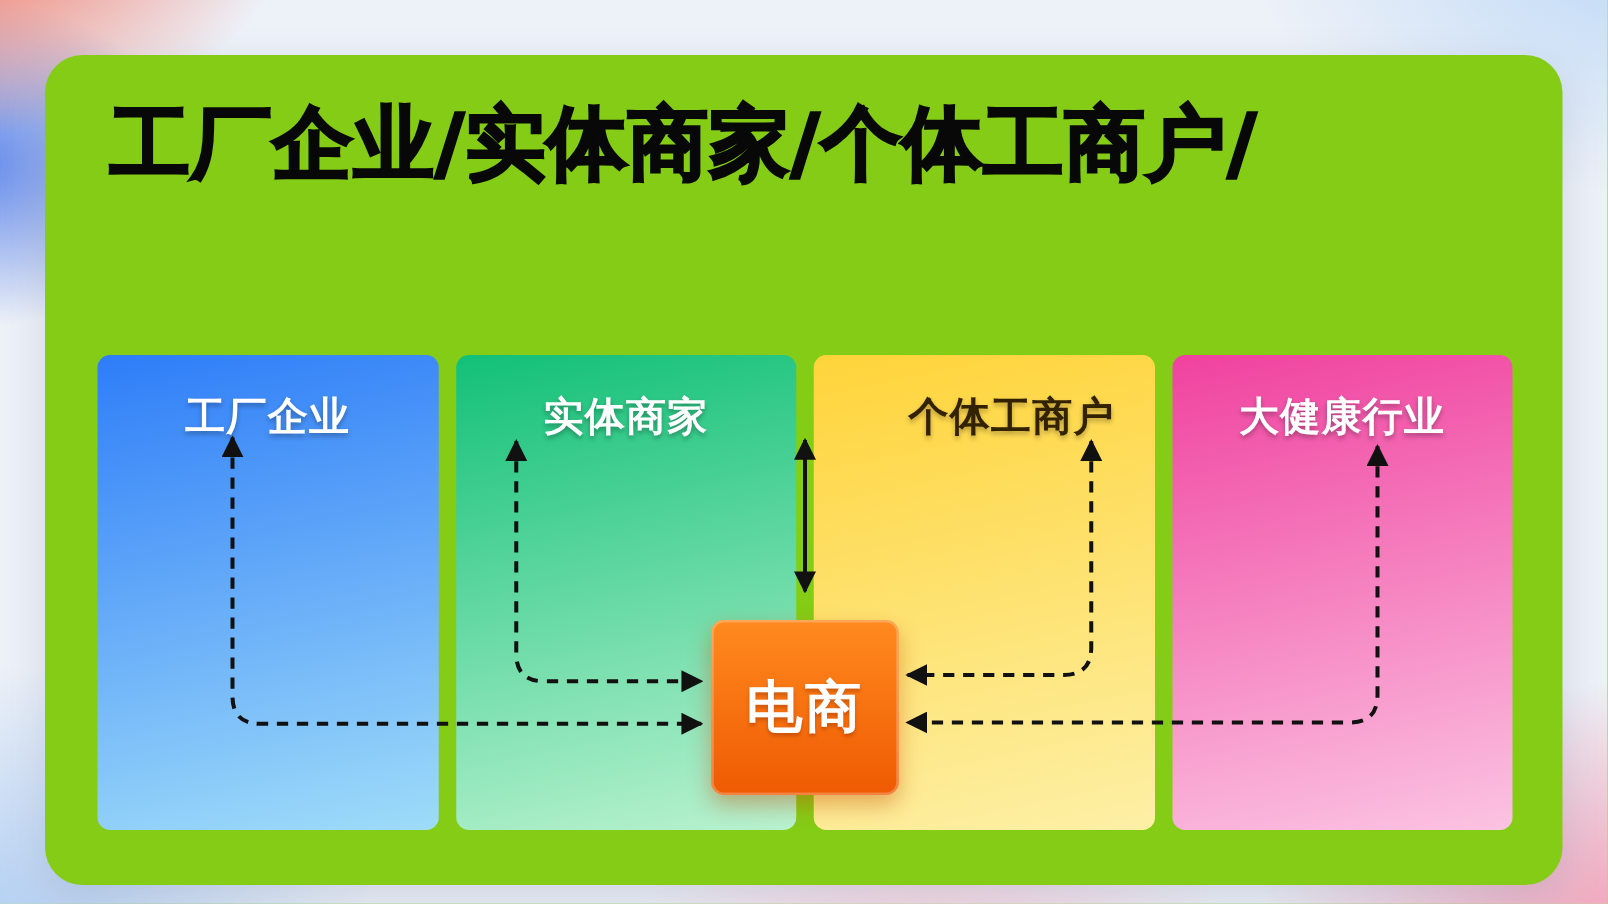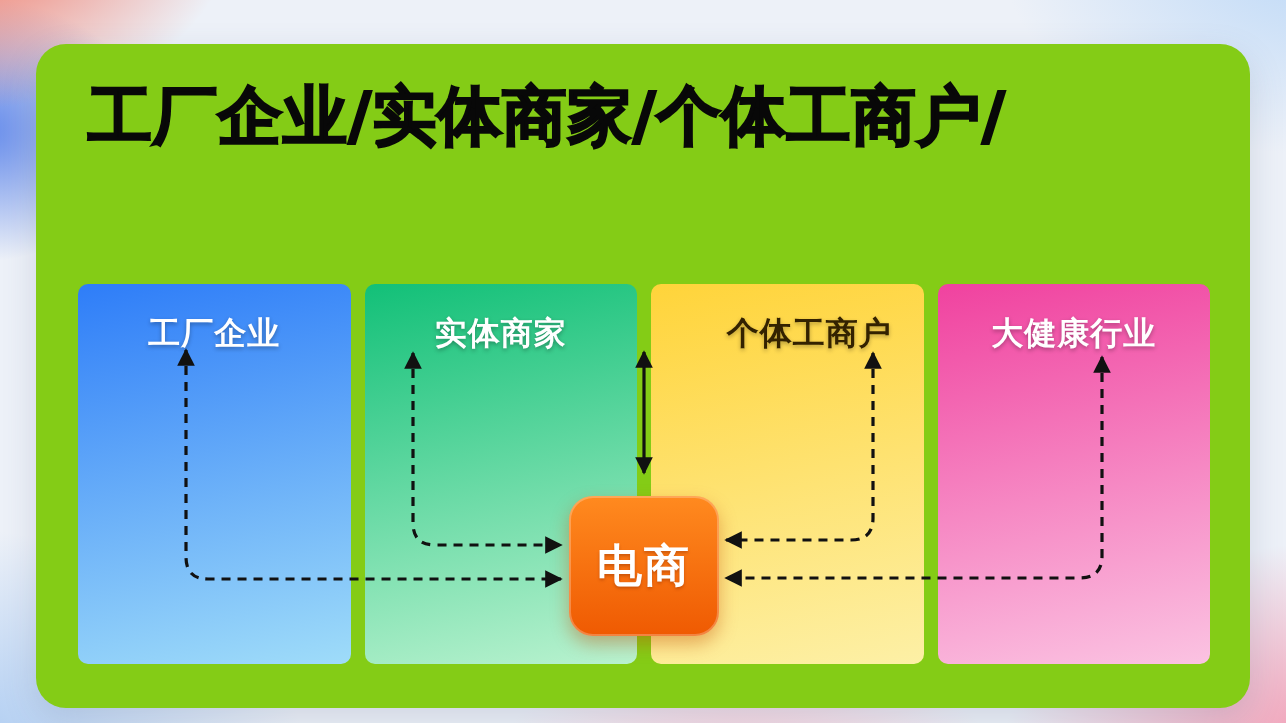--- a/index.html
+++ b/index.html
@@ -30,21 +30,21 @@
     position:absolute;left:42px;top:240px;width:1132px;height:380px;
     display:flex;gap:14px;
   }
   .col{flex:1;border-radius:10px;position:relative;}
   .col-label{
     text-align:center;margin-top:28px;font-size:32px;font-weight:800;
     letter-spacing:1px;text-shadow:0 2px 4px rgba(0,0,0,.3);
   }
   .center-node{
     position:absolute;left:533px;top:452px;width:150px;height:140px;
-    border-radius:24px;display:flex;align-items:center;justify-content:center;
+    border-radius:10px;display:flex;align-items:center;justify-content:center;
     box-shadow:0 8px 18px rgba(196,72,0,.4), inset 0 0 0 2px rgba(255,255,255,.25);
   }
   .center-node span{
     color:#ffffff;font-size:45px;font-weight:900;letter-spacing:2px;
     text-shadow:0 2px 3px rgba(140,45,0,.4);
   }
   svg.arrows{position:absolute;left:0;top:0;width:1286px;height:723px;pointer-events:none;}
   svg.arrows path.line{fill:none;stroke:#111111;stroke-width:3.2;}
   svg.arrows path.dash{stroke-dasharray:9 7;}
 </style>

